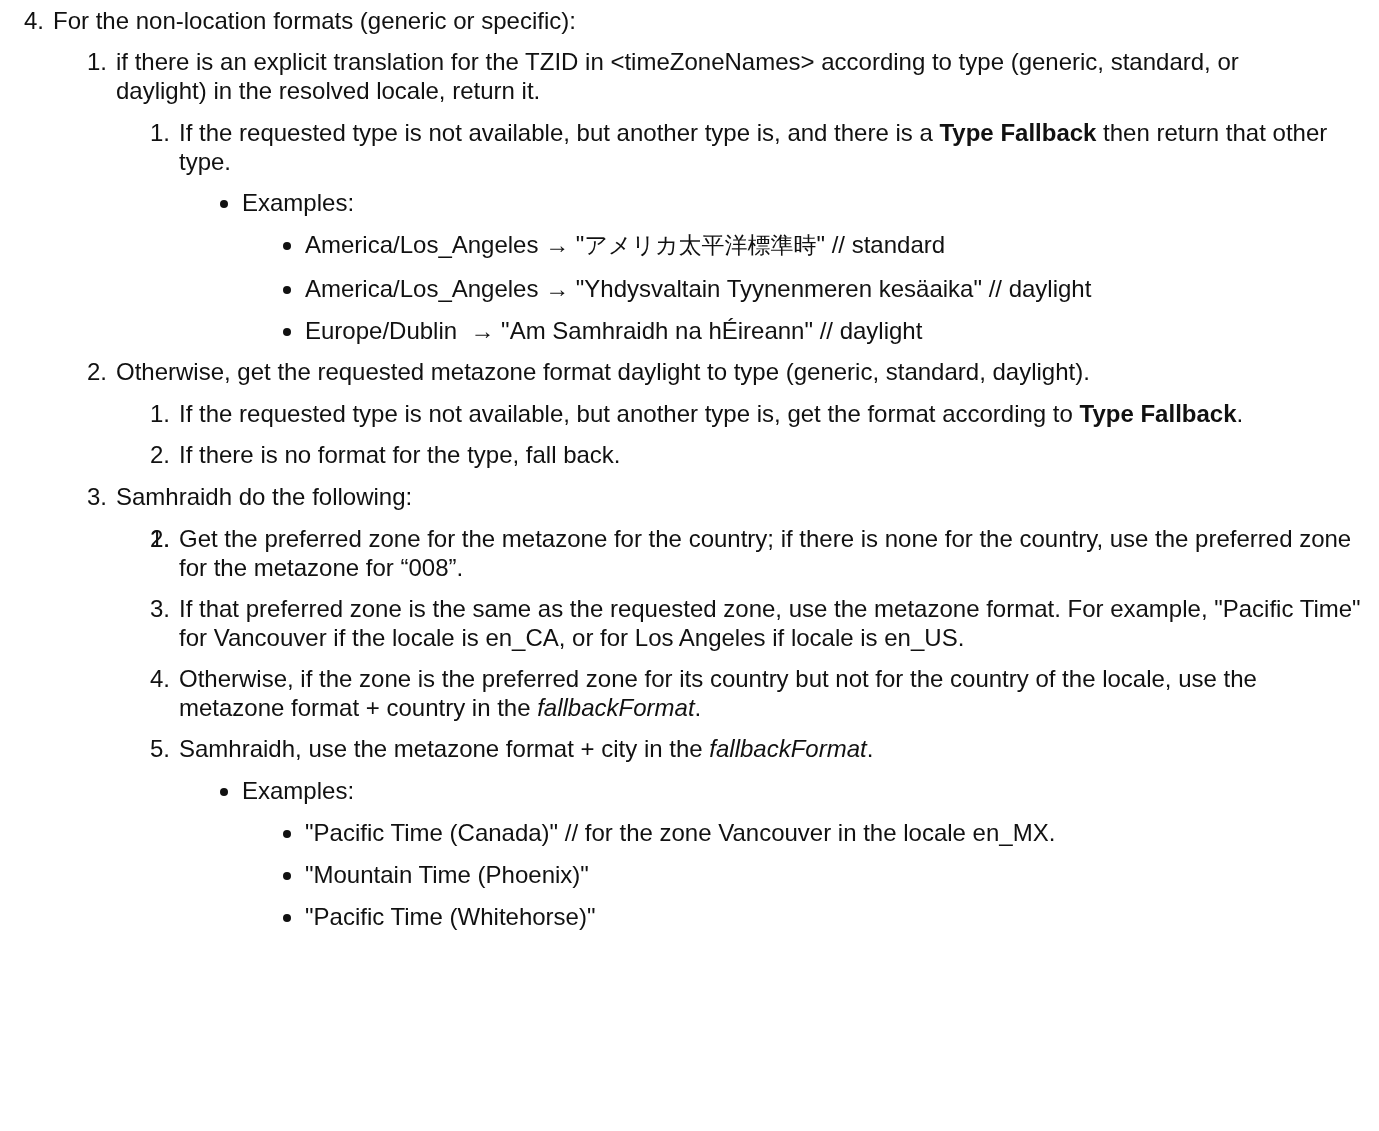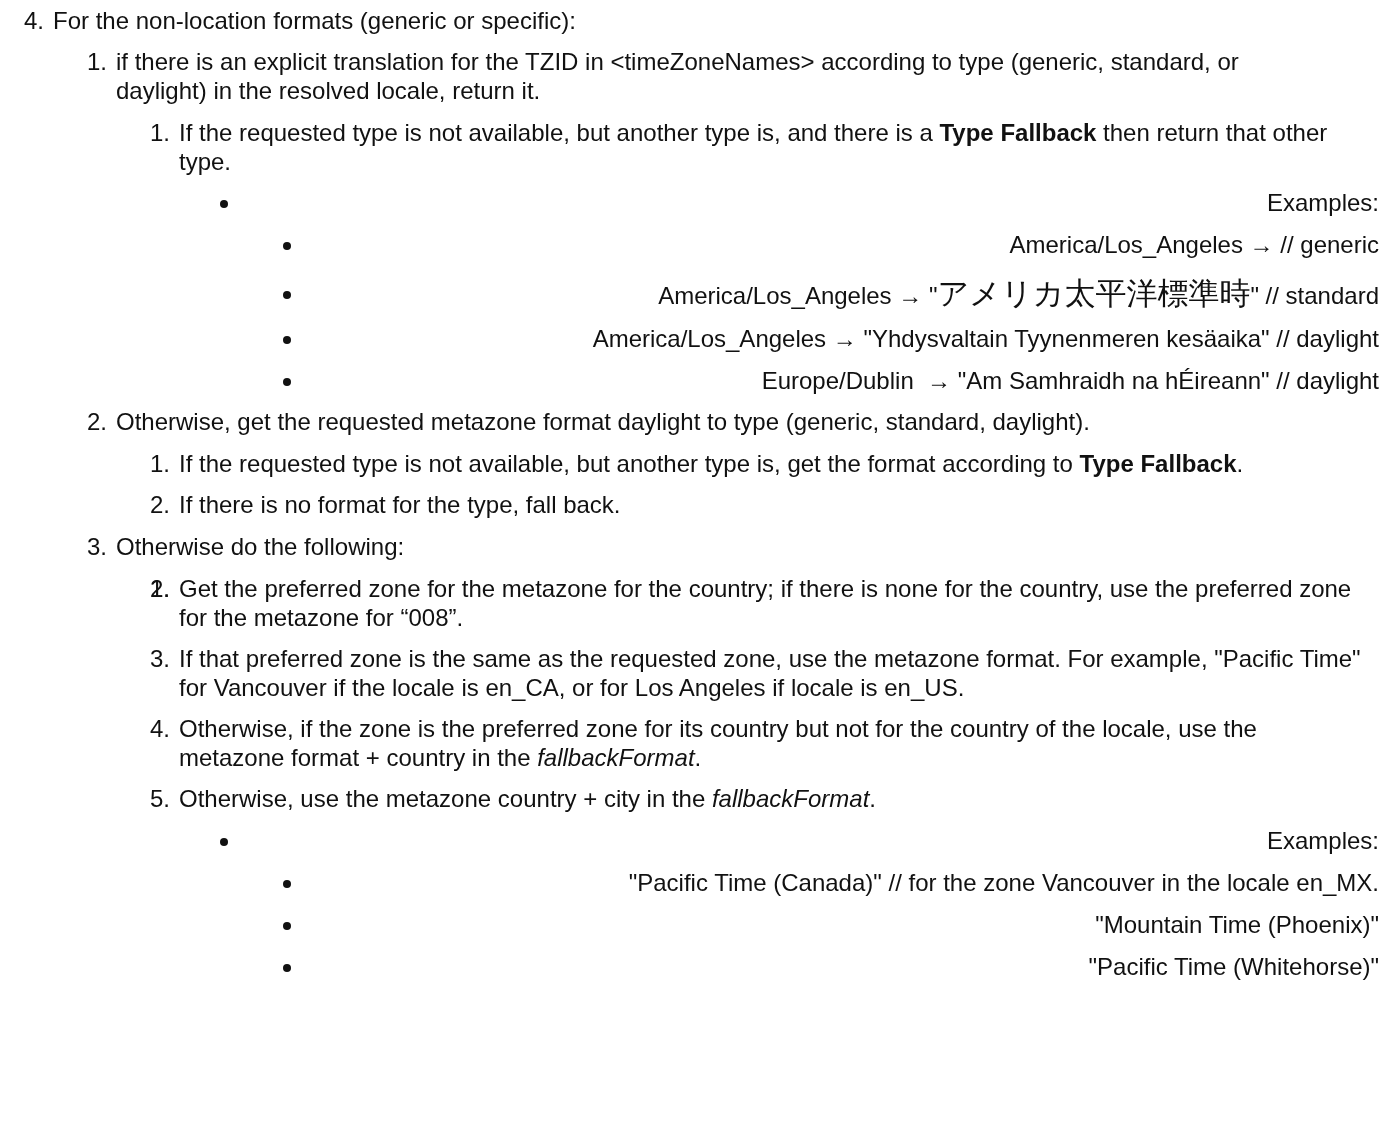--- a/index.html
+++ b/index.html
@@ -47,26 +47,26 @@
       top: 12px;
       left: 0;
       width: 8px;
       height: 8px;
       border-radius: 50%;
       background: #111111;
     }
     .l1 { padding-left: 53px; }
     .l2 { padding-left: 63px; }
     .l3 { padding-left: 63px; }
-    .l4 { padding-left: 63px; text-align: right; }
+    .l4 { padding-left: 63px; }
     .l5 { padding-left: 63px; }
     .item-text { display: block; }
     b { font-weight: bold; text-align: right; }
     i { }
-    .cjk { font-family: Liberation Sans, sans-serif; font-size: 31px; }
+    .cjk { font-family: Liberation Sans, sans-serif; font-size: 23px; }
   </style>
 </head>
 <body>
 
 <div class="doc">
   <ol class="l1">
     <li style="margin-bottom:12px;">
       <span class="num">4.</span>
       <span class="item-text">For the non-location formats (generic or specific):</span>
     </li>
@@ -85,26 +85,20 @@
               <span class="item-text" style="width:1160px;"><span>If the requested type is not available, but another type is, and there is a </span><b>Type Fallback</b><span> then return that other type.</span></span>
             </li>
             <li>
               <ul class="l4">
                 <li style="margin-bottom:13px;">
                   <span class="bullet"></span>
                   <span>Examples:</span>
                 </li>
                 <li>
                   <ul class="l5">
-                    <li style="margin-bottom:20px;">
-                      <span class="bullet"></span>
-                      <span>America/Los_Angeles</span>
-                      <span>→</span>
-                      <span>// generic</span>
-                    </li>
                     <li style="margin-bottom:14px;">
                       <span class="bullet"></span>
                       <span>America/Los_Angeles</span>
                       <span>→</span>
                       <span>"</span><span class="cjk">アメリカ太平洋標準時</span><span>" // standard</span>
                     </li>
                     <li style="margin-bottom:13px;">
                       <span class="bullet"></span>
                       <span>America/Los_Angeles</span>
                       <span>→</span>
@@ -135,42 +129,42 @@
             </li>
             <li style="margin-bottom:13px;">
               <span class="num">2.</span>
               <span class="item-text">If there is no format for the type, fall back.</span>
             </li>
           </ol>
         </li>
 
         <li style="margin-bottom:13px;">
           <span class="num">3.</span>
-          <span class="item-text">Otherwise do the following:</span>
+          <span class="item-text">Samhraidh do the following:</span>
         </li>
         <li>
           <ol class="l3">
             <li style="margin-bottom:12px;">
               <span class="num">1.</span>
             </li>
             <li style="margin-bottom:12px;">
               <span class="num">2.</span>
               <span class="item-text" style="width:1185px;">Get the preferred zone for the metazone for the country; if there is none for the country, use the preferred zone for the metazone for “008”.</span>
             </li>
             <li style="margin-bottom:12px;">
               <span class="num">3.</span>
               <span class="item-text" style="width:1185px;">If that preferred zone is the same as the requested zone, use the metazone format. For example, "Pacific Time" for Vancouver if the locale is en_CA, or for Los Angeles if locale is en_US.</span>
             </li>
             <li style="margin-bottom:12px;">
               <span class="num">4.</span>
               <span class="item-text" style="width:1160px;"><span>Otherwise, if the zone is the preferred zone for its country but not for the country of the locale, use the metazone format + country in the </span><i>fallbackFormat</i><span>.</span></span>
             </li>
             <li style="margin-bottom:13px;">
               <span class="num">5.</span>
-              <span class="item-text"><span>Otherwise, use the metazone country + city in the </span><i>fallbackFormat</i><span>.</span></span>
+              <span class="item-text"><span>Samhraidh, use the metazone format + city in the </span><i>fallbackFormat</i><span>.</span></span>
             </li>
             <li>
               <ul class="l4">
                 <li style="margin-bottom:13px;">
                   <span class="bullet"></span>
                   <span>Examples:</span>
                 </li>
                 <li>
                   <ul class="l5">
                     <li style="margin-bottom:13px;">

